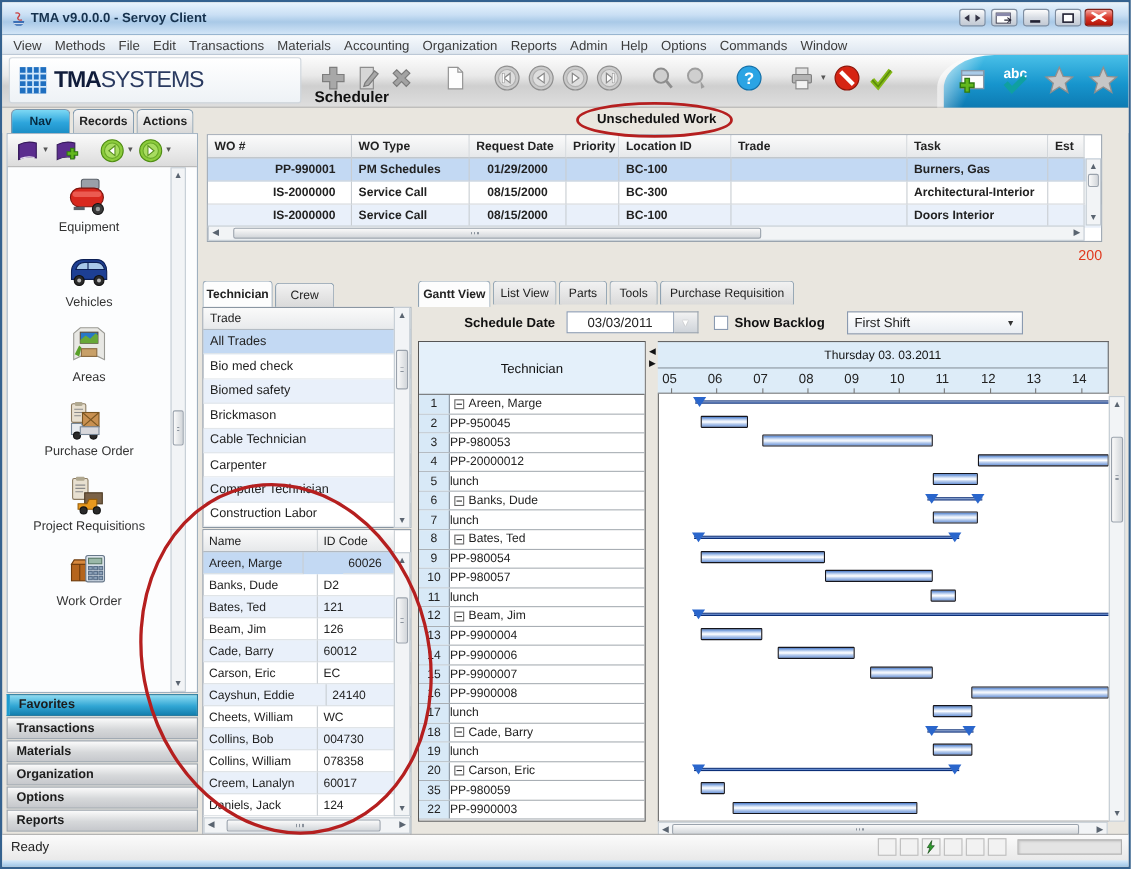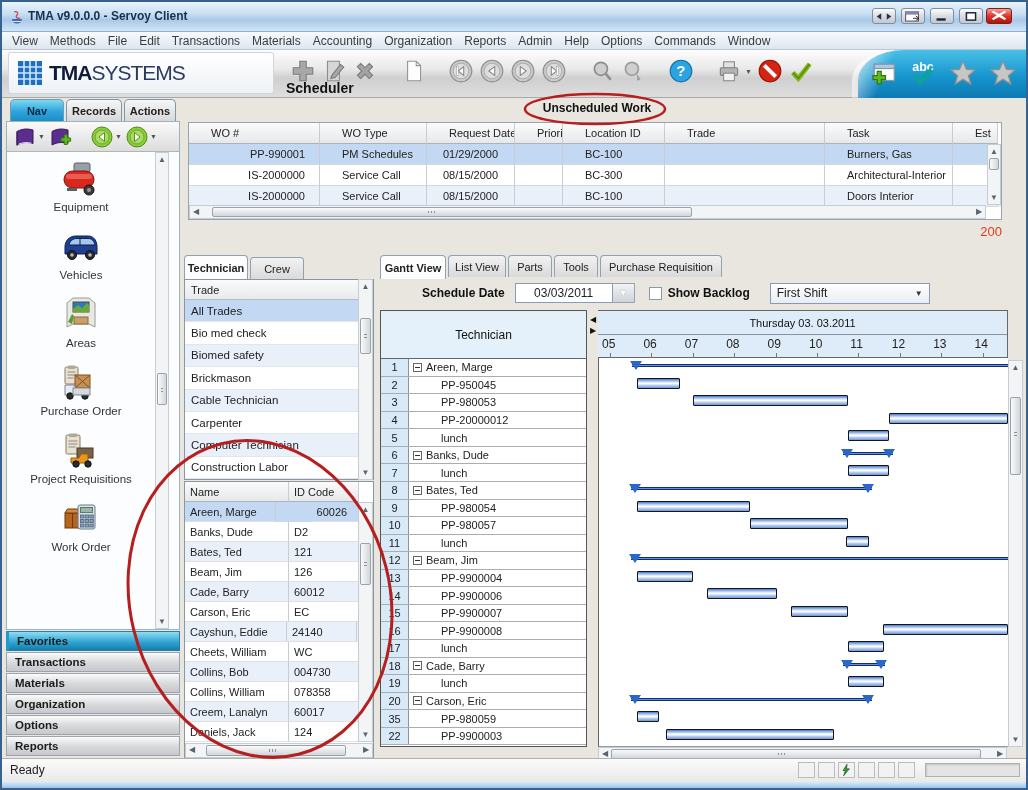--- a/index.html
+++ b/index.html
@@ -64,21 +64,21 @@
   #accordion{left:4px;top:629px;width:174px;height:127px;}
   .accbar{width:174px;height:20px;margin-bottom:1px;border:1px solid #9aa4ae;
     background:linear-gradient(180deg,#fbfbfb,#d6d8da 55%,#c6c8cc);
     display:flex;align-items:center;padding-left:8px;font-size:11.5px;font-weight:bold;color:#1c1c1c;}
   .accbar.active{background:linear-gradient(180deg,#8edcf2,#31a6d4 55%,#137fae);border-color:#2a7ca0;border-left:3px solid #1e9cd0;}
   
   #utable-label{left:500px;top:99px;width:190px;text-align:center;font-size:12px;font-weight:bold;color:#111;}
   #utable{left:186px;top:120px;width:814px;height:98px;background:#fff;border:1px solid #9aa4ae;}
   .urow{display:flex;height:21px;}
   .ucell{border-right:1px solid #c8cdd2;border-bottom:1px solid #d4d8dc;font-size:11px;
-    display:flex;align-items:center;padding:0 22px;white-space:nowrap;overflow:hidden;}
+    display:flex;align-items:center;padding:0 6px;white-space:nowrap;overflow:hidden;font-weight:bold;}
   .uhead .ucell{background:linear-gradient(180deg,#fbfbfb,#e6e8ea);color:#222;border-bottom:1px solid #aab2ba;}
   #uhscroll{left:187px;top:203px;width:797px;height:14px;}
   #uvscroll{left:985px;top:142px;width:14px;height:61px;}
   #ucount{left:860px;top:222px;width:140px;text-align:right;font-size:13px;}
   
   .ptab{height:22px;border:1px solid #8fa2b2;border-bottom:none;border-radius:4px 4px 0 0;
     background:linear-gradient(180deg,#f2f2f2,#dadada);font-size:11px;display:flex;align-items:center;
     justify-content:center;color:#222;}
   .ptab.active{background:#fdfdfd;font-weight:bold;height:24px;}
   
@@ -105,21 +105,21 @@
     font-size:12px;display:flex;align-items:center;padding:0 6px;margin-left:20px;justify-content:space-between;}
   #gantt-left{left:378px;top:308px;width:207px;height:437px;border:1px solid #555;background:#fff;}
   #gl-head{height:48px;background:#e4f0fa;border-bottom:1px solid #666;display:flex;align-items:center;justify-content:center;
     font-size:12px;color:#111;}
   .glrow{display:flex;height:17.57px;border-bottom:1px solid #a8aeb4;}
   .glnum{width:28px;background:#d8e9f7;border-right:1px solid #8a949e;font-size:11px;
     display:flex;align-items:center;justify-content:center;color:#222;}
   .gllabel{flex:1;font-size:11px;display:flex;align-items:center;padding-left:4px;white-space:nowrap;overflow:hidden;}
   .grpbox{display:inline-block;width:9px;height:9px;border:1px solid #666;margin-right:4px;position:relative;flex:none;}
   .grpbox:before{content:"";position:absolute;left:1px;right:1px;top:3px;height:1px;background:#333;}
-  .child-indent{padding-left:32px;}
+  .child-indent{padding-left:0;}
   #splitter-arrows{left:586px;top:312px;width:10px;font-size:8px;color:#111;line-height:11px;text-align:center;}
   #timeline{left:596px;top:308px;width:410px;height:48px;border:1px solid #666;border-left:none;background:#ddecf8;}
   #day-head{height:24px;border-bottom:1px solid #8a949e;display:flex;align-items:center;justify-content:center;
     font-size:11px;color:#111;}
   #hour-row{position:relative;height:23px;}
   .hourlbl{position:absolute;top:2px;font-size:12px;color:#222;}
   .tick{position:absolute;bottom:0;width:1px;height:5px;background:#777;}
   #gantt-chart{left:596px;top:356px;width:410px;height:389px;background:#fff;border-left:1px solid #666;
     border-bottom:1px solid #999;overflow:hidden;}
   .bar{position:absolute;height:11px;border:1px solid #15151c;border-radius:1px;
@@ -545,21 +545,21 @@
       </div>
       <div class="nhrow altrow">
         <div class="ncell" style="width: 104px;">Cade, Barry</div>
         <div class="ncell" style="width: 70px;">60012</div>
       </div>
       <div class="nhrow">
         <div class="ncell" style="width: 104px;">Carson, Eric</div>
         <div class="ncell" style="width: 70px;">EC</div>
       </div>
       <div class="nhrow altrow">
-        <div class="ncell" style="width: 102px;">Cayshun, Eddie</div>
+        <div class="ncell" style="width: 112px;">Cayshun, Eddie</div>
         <div class="ncell" style="width: 70px;">24140</div>
       </div>
       <div class="nhrow">
         <div class="ncell" style="width: 104px;">Cheets, William</div>
         <div class="ncell" style="width: 70px;">WC</div>
       </div>
       <div class="nhrow altrow">
         <div class="ncell" style="width: 104px;">Collins, Bob</div>
         <div class="ncell" style="width: 70px;">004730</div>
       </div>

